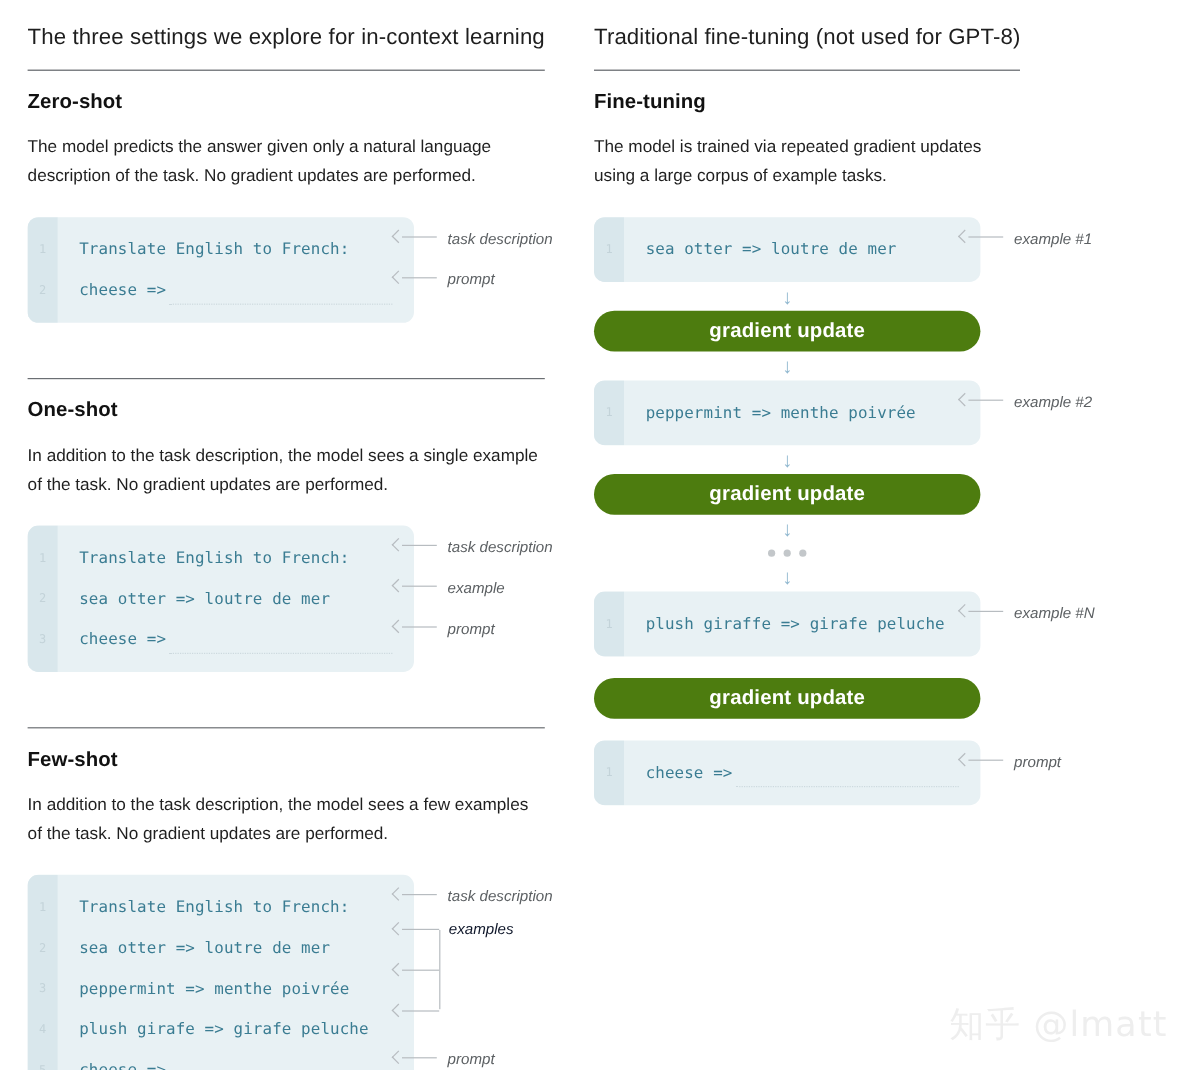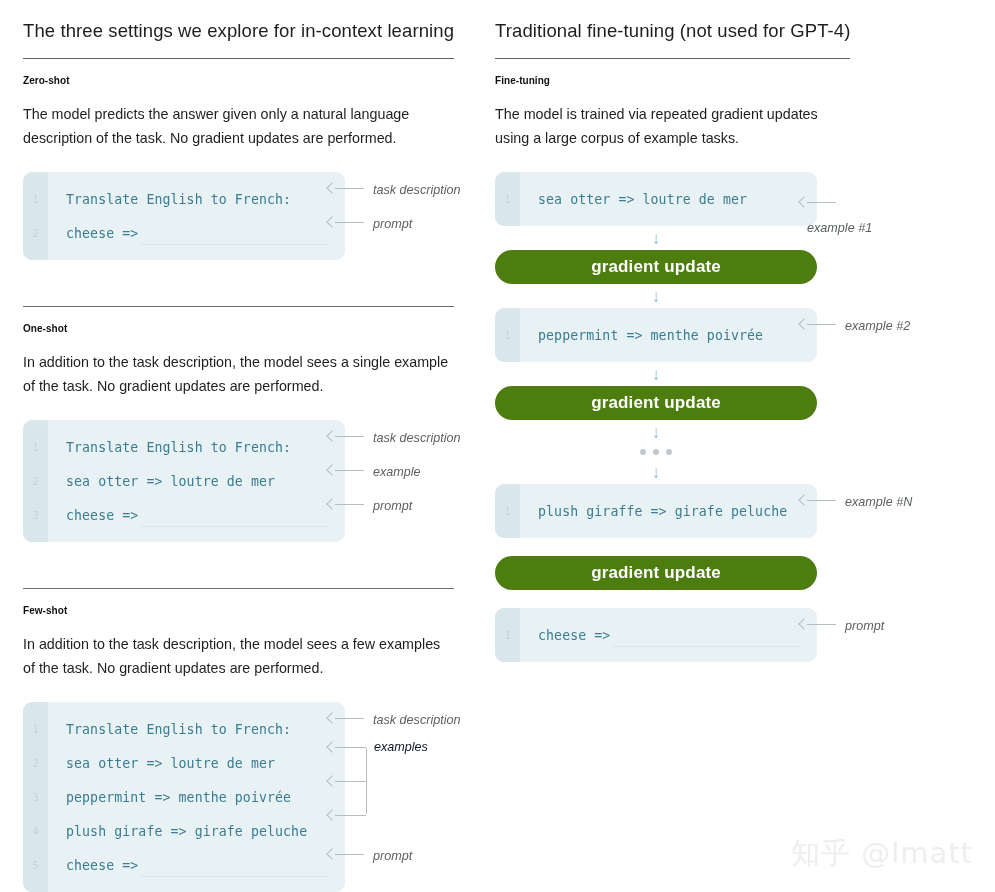--- a/index.html
+++ b/index.html
@@ -49,21 +49,21 @@
   }
   .section-rule {
     height: 1px;
     background: #6b6f73;
     margin: 0 0 16px 0;
   }
   .section {
     margin: 0 0 0 0;
   }
   .section-title {
-    font-size: 10px;
+    font-size: 17px;
     font-weight: 700;
     color: #111111;
     margin: 0 0 9px 0;
     letter-spacing: 0.05px;
   }
   .section-desc {
     font-size: 14.3px;
     font-weight: 400;
     color: #1f1f1f;
     line-height: 24px;
@@ -391,36 +391,36 @@
           <span class="arrow-left"></span>
           <span class="annot-label">prompt</span>
         </div>
       </div>
     </div>
 
   </div>
 
   <div class="col col-right">
 
-    <h2 class="panel-title">Traditional fine-tuning (not used for GPT-4)</h2>
+    <h2 class="panel-title">Traditional fine-tuning (not used for GPT-8)</h2>
     <div class="rule"></div>
 
     <div class="section-title">Fine-tuning</div>
     <div class="section-desc">The model is trained via repeated gradient updates using a large corpus of example tasks.</div>
 
     <div class="flow">
 
       <div class="flow-row">
         <div class="codeblock right">
           <div class="code-line">
             <span class="ln">1</span>
             <span class="code-text">sea otter =&gt; loutre de mer</span>
           </div>
         </div>
-        <div class="annot" style="left:305px; top:11px;flex-direction:column;">
+        <div class="annot" style="left:305px; top:11px;">
           <span class="arrow-left"></span>
           <span class="annot-label">example #1</span>
         </div>
       </div>
 
       <div class="down-arrow">↓</div>
 
       <div class="pill">gradient update</div>
 
       <div class="down-arrow">↓</div>

